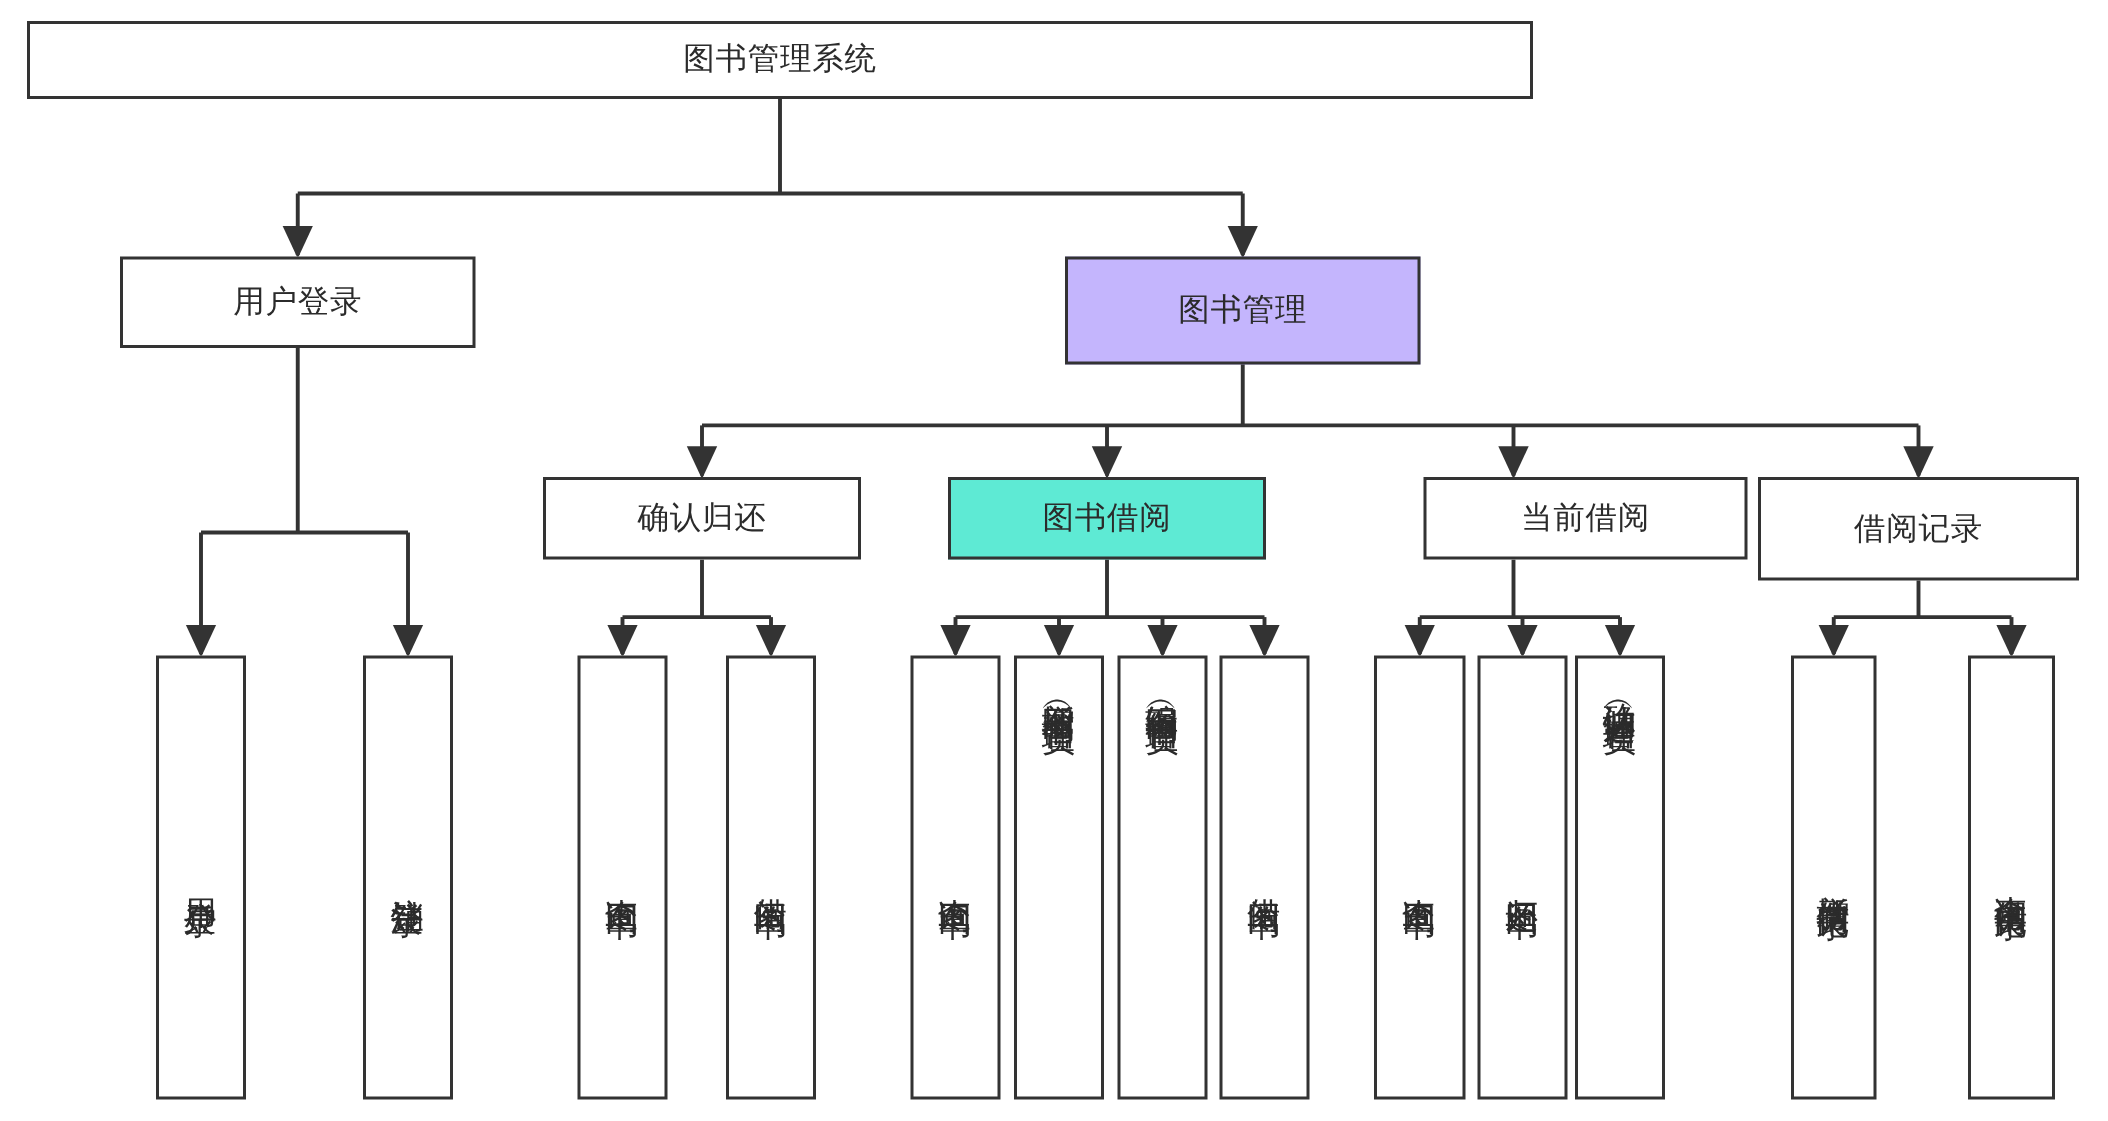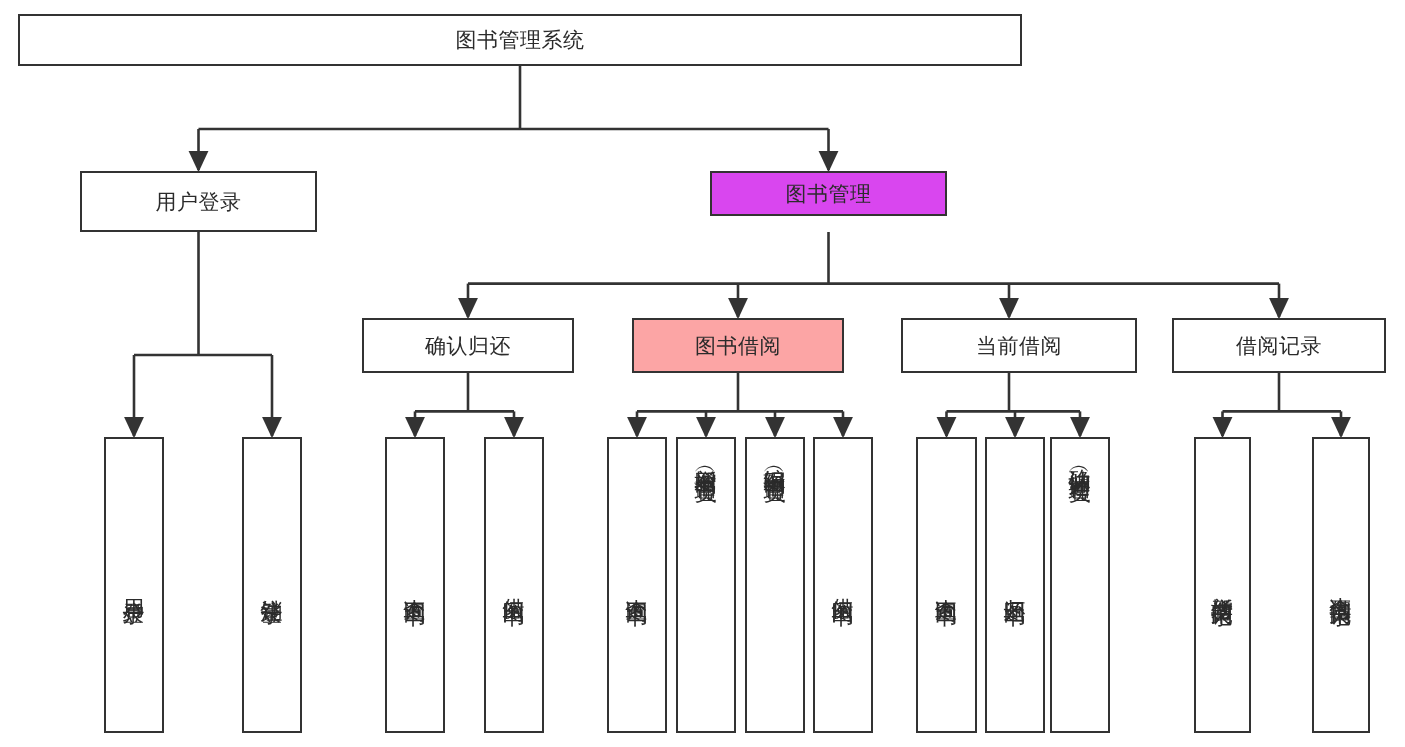--- a/index.html
+++ b/index.html
@@ -122,33 +122,33 @@
       </g>
   </svg>
 
   <div id="node-layer">
       <div class="node horizontal" style="left: 18px; top: 14px; width: 1004px; height: 52px; border-color: rgb(51, 51, 51); background: rgb(255, 255, 255);">
         <span class="node-label" style="color: rgb(43, 43, 43);">图书管理系统</span>
       </div>
       <div class="node horizontal" style="left: 80px; top: 171px; width: 237px; height: 61px; border-color: rgb(51, 51, 51); background: rgb(255, 255, 255);">
         <span class="node-label" style="color: rgb(43, 43, 43);">用户登录</span>
       </div>
-      <div class="node horizontal" style="left: 710px; top: 171px; width: 237px; height: 45px; border-color: rgb(51, 51, 51); background: #d946ef;">
+      <div class="node horizontal" style="left: 710px; top: 171px; width: 237px; height: 72px; border-color: rgb(51, 51, 51); background: #c4b5fd;">
         <span class="node-label" style="color: rgb(43, 43, 43);">图书管理</span>
       </div>
       <div class="node horizontal" style="left: 362px; top: 318px; width: 212px; height: 55px; border-color: rgb(51, 51, 51); background: rgb(255, 255, 255);">
         <span class="node-label" style="color: rgb(43, 43, 43);">确认归还</span>
       </div>
-      <div class="node horizontal" style="left: 632px; top: 318px; width: 212px; height: 55px; border-color: rgb(51, 51, 51); background: #fca5a5;">
+      <div class="node horizontal" style="left: 632px; top: 318px; width: 212px; height: 55px; border-color: rgb(51, 51, 51); background: #5eead4;">
         <span class="node-label" style="color: rgb(43, 43, 43);">图书借阅</span>
       </div>
-      <div class="node horizontal" style="left: 901px; top: 318px; width: 236px; height: 55px; border-color: rgb(51, 51, 51); background: rgb(255, 255, 255);">
+      <div class="node horizontal" style="left: 949px; top: 318px; width: 216px; height: 55px; border-color: rgb(51, 51, 51); background: rgb(255, 255, 255);">
         <span class="node-label" style="color: rgb(43, 43, 43);">当前借阅</span>
       </div>
-      <div class="node horizontal" style="left: 1172px; top: 318px; width: 214px; height: 55px; border-color: rgb(51, 51, 51); background: rgb(255, 255, 255);">
+      <div class="node horizontal" style="left: 1172px; top: 318px; width: 214px; height: 69px; border-color: rgb(51, 51, 51); background: rgb(255, 255, 255);">
         <span class="node-label" style="color: rgb(43, 43, 43);">借阅记录</span>
       </div>
       <div class="node vertical centered" style="left: 104px; top: 437px; width: 60px; height: 296px; border-color: rgb(51, 51, 51); background: rgb(255, 255, 255);">
         <span class="node-label" style="color: rgb(43, 43, 43);">用户登录</span>
       </div>
       <div class="node vertical centered" style="left: 242px; top: 437px; width: 60px; height: 296px; border-color: rgb(51, 51, 51); background: rgb(255, 255, 255);">
         <span class="node-label" style="color: rgb(43, 43, 43);">注销登录</span>
       </div>
       <div class="node vertical centered" style="left: 385px; top: 437px; width: 60px; height: 296px; border-color: rgb(51, 51, 51); background: rgb(255, 255, 255);">
         <span class="node-label" style="color: rgb(43, 43, 43);">查询图书</span>

